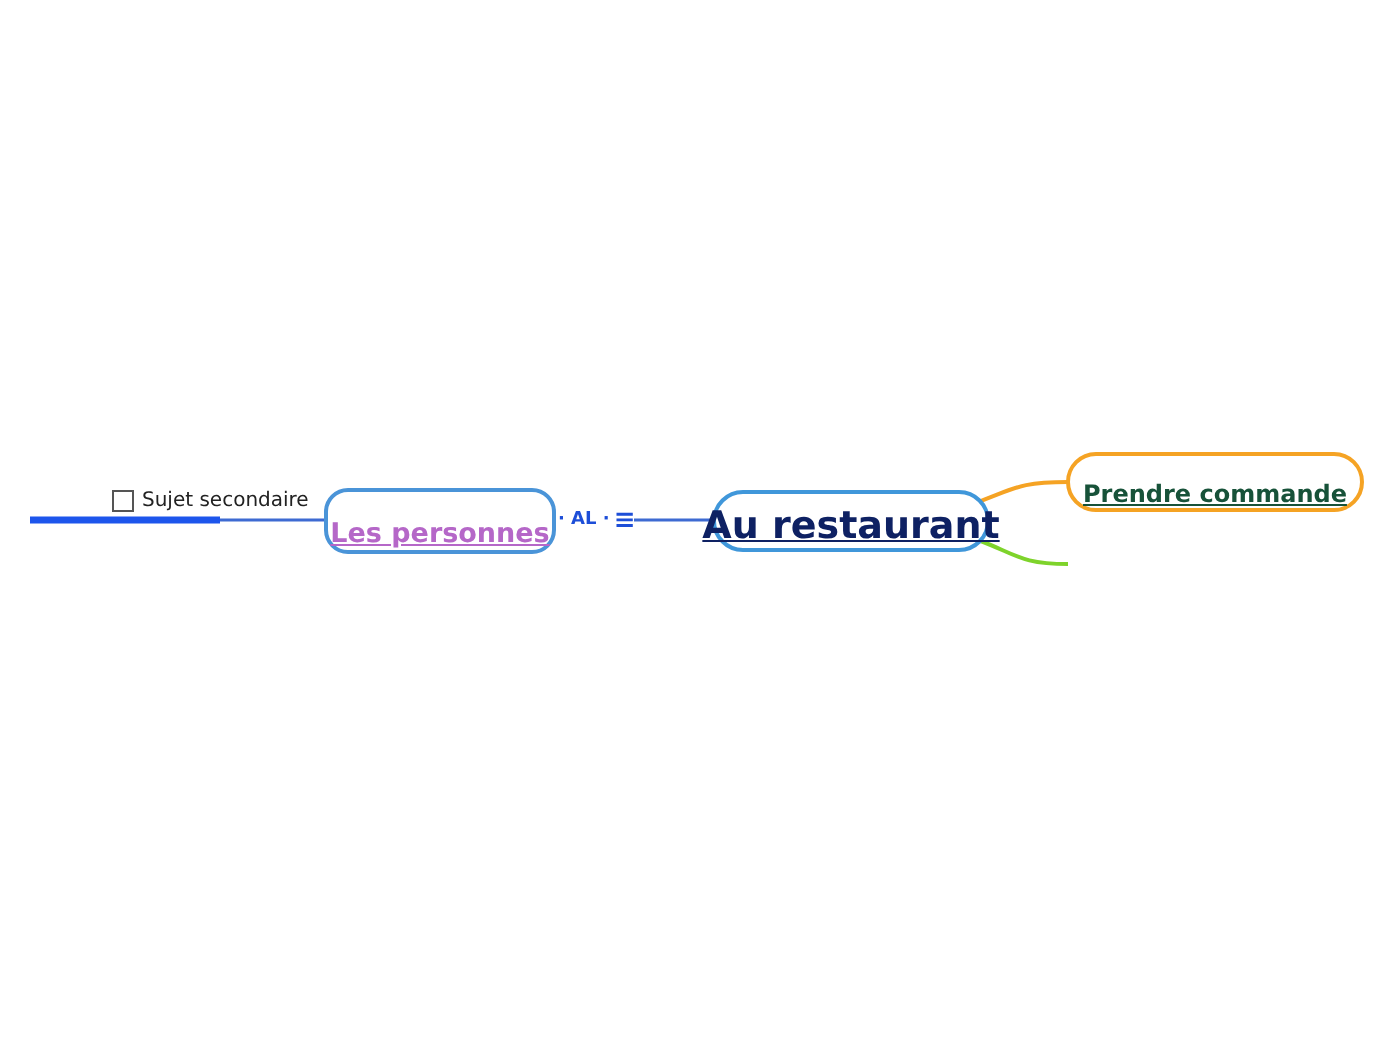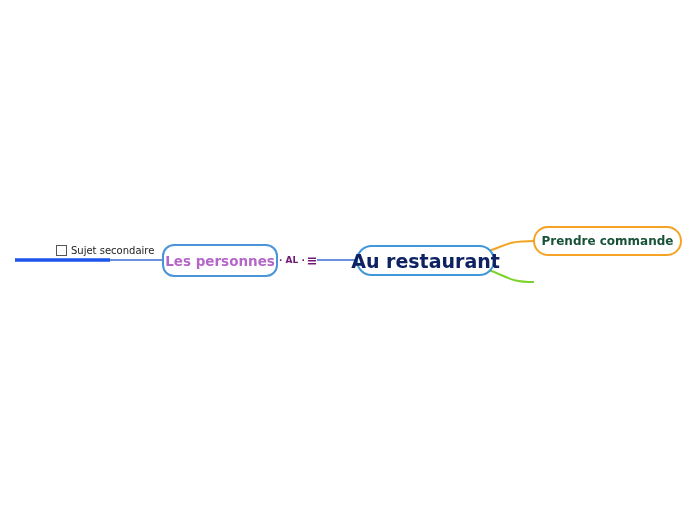--- a/index.html
+++ b/index.html
@@ -21,26 +21,27 @@
     position: absolute;
     left: 0; top: 0;
     width: 696px; height: 520px;
     z-index: 0;
   }
   .node {
     position: absolute;
     z-index: 2;
     background: #ffffff;
     display: flex;
-    align-items: center;
+    align-items: flex-end;
     justify-content: center;
     box-sizing: border-box;
     font-weight: bold;
     white-space: nowrap;
     cursor: default;
+    text-decoration: underline;
   }
   .rect-node {
     left: 162px; top: 244px;
     width: 116px; height: 33px;
     border: 2px solid #4a94d8;
     border-radius: 12px;
     font-size: 13.5px;
   }
   .stadium {
     border-radius: 16px;
@@ -120,21 +121,21 @@
 
   <div class="todo-node">
     <span class="checkbox"></span>
     <span class="todo-label" style="color: rgb(34, 34, 34);">Sujet secondaire</span>
   </div>
 
   <div class="node rect-node" style="color: rgb(181, 103, 200); border-color: rgb(74, 148, 216);">
     <span>Les personnes</span>
   </div>
 
-  <div class="node-badge" style="color: #701a75;">
+  <div class="node-badge" style="color: #1d4ed8;">
     <span class="badge-text">· AL ·</span>
     <span class="badge-menu">≡</span>
   </div>
 
   <div class="node stadium root-node" style="color: rgb(14, 33, 99); border-color: rgb(64, 151, 218);">
     <span>Au restaurant</span>
   </div>
 
   <div class="node stadium child-node-1" style="color: rgb(23, 82, 57); border-color: rgb(245, 163, 36);">
     <span>Prendre commande</span>

